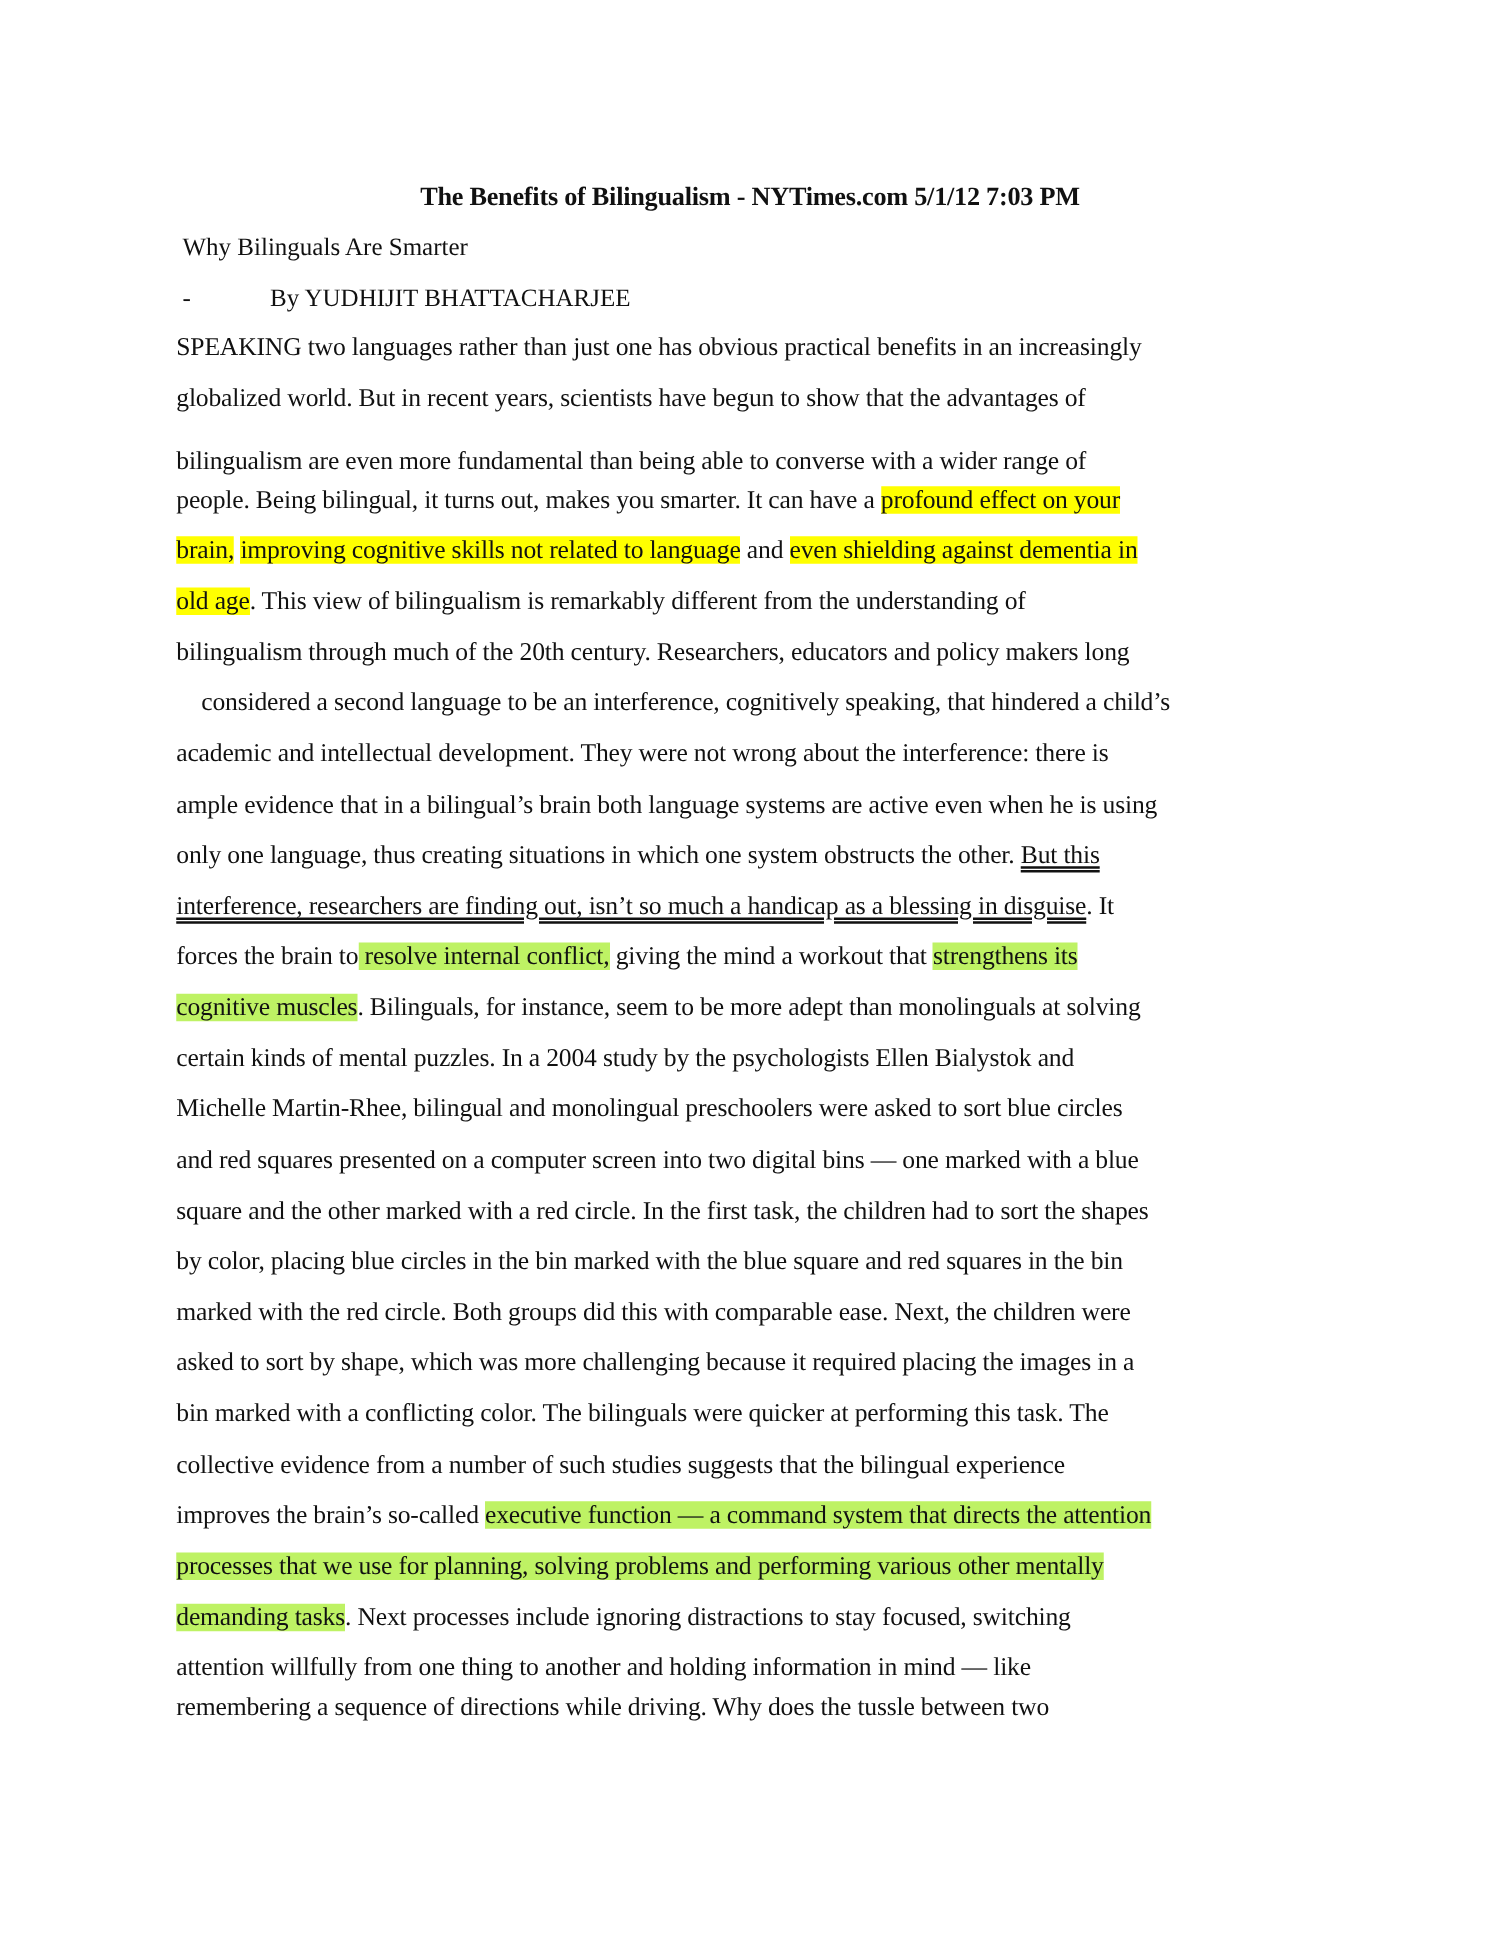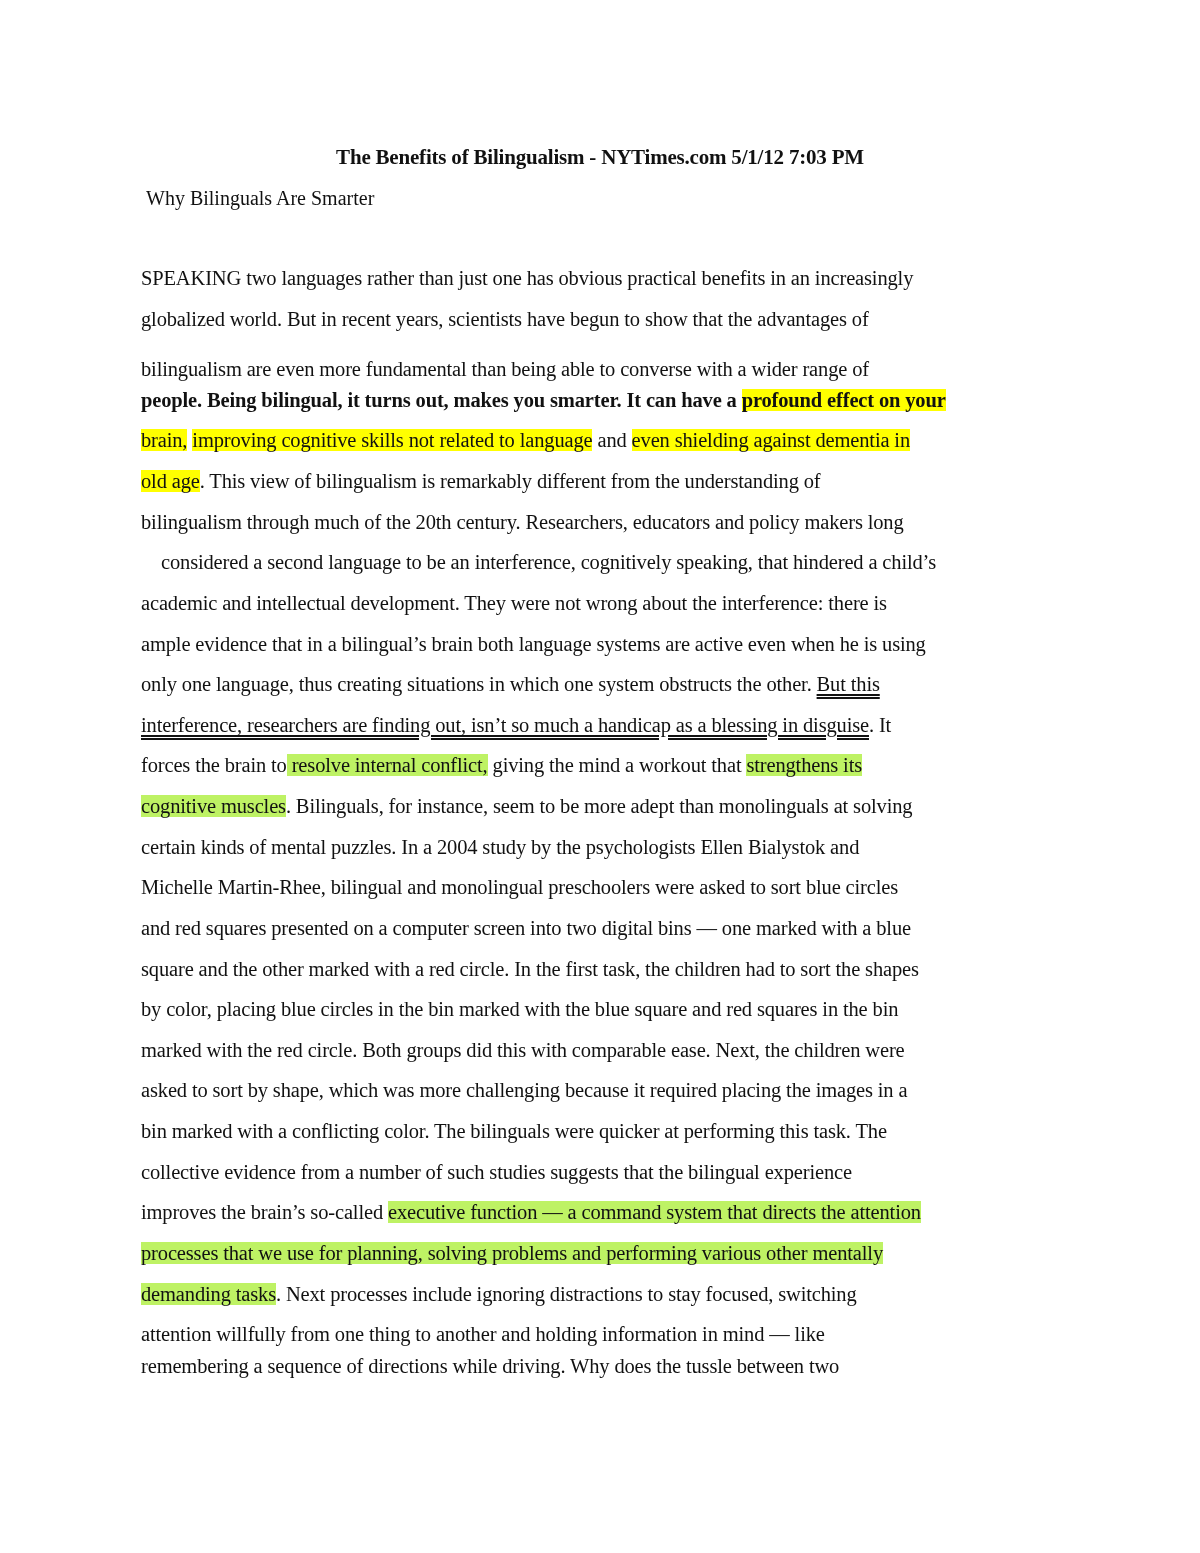--- a/index.html
+++ b/index.html
@@ -16,25 +16,28 @@
   .hl-y { background: #ffff00; }
   .hl-o { background: #bef264; }
   .ul { text-decoration: underline; text-decoration-style: double; text-underline-offset: 3px; }
 </style>
 </head>
 <body>
 
 <div class="page">
   <div class="title">The Benefits of Bilingualism - NYTimes.com 5/1/12 7:03 PM</div>
   <div class="subtitle">Why Bilinguals Are Smarter</div>
+  <div class="byline">
+    <span class="dash">-</span><span>By YUDHIJIT BHATTACHARJEE</span>
+  </div>
   <div id="body-lines">
       <div class="line" style="top: 264px;"><span>SPEAKING two languages rather than just one has obvious practical benefits in an increasingly</span></div>
       <div class="line" style="top: 304.62px;"><span>globalized world. But in recent years, scientists have begun to show that the advantages of</span></div>
       <div class="line" style="top: 345.24px; margin-top: 10px;"><span>bilingualism are even more fundamental than being able to converse with a wider range of</span></div>
-      <div class="line" style="top: 385.86px; font-weight: bold;"><span>people. Being bilingual, it turns out, makes you smarter. It can have a </span><span class="hl-y">profound effect on your</span></div>
+      <div class="line" style="top: 385.86px;"><span>people. Being bilingual, it turns out, makes you smarter. It can have a </span><span class="hl-y">profound effect on your</span></div>
       <div class="line" style="top: 426.48px;"><span class="hl-y">brain,</span><span> </span><span class="hl-y">improving cognitive skills not related to language</span><span> and </span><span class="hl-y">even shielding against dementia in</span></div>
       <div class="line" style="top: 467.1px;"><span class="hl-y">old age</span><span>. This view of bilingualism is remarkably different from the understanding of</span></div>
       <div class="line" style="top: 507.72px;"><span>bilingualism through much of the 20th century. Researchers, educators and policy makers long</span></div>
       <div class="line" style="top: 548.34px; margin-left: 20px;"><span>considered a second language to be an interference, cognitively speaking, that hindered a child’s</span></div>
       <div class="line" style="top: 588.96px;"><span>academic and intellectual development. They were not wrong about the interference: there is</span></div>
       <div class="line" style="top: 629.58px;"><span>ample evidence that in a bilingual’s brain both language systems are active even when he is using</span></div>
       <div class="line" style="top: 670.2px;"><span>only one language, thus creating situations in which one system obstructs the other. </span><span class="ul">But this</span></div>
       <div class="line" style="top: 710.82px;"><span class="ul">interference, researchers are finding out, isn’t so much a handicap as a blessing in disguise</span><span>. It</span></div>
       <div class="line" style="top: 751.44px;"><span>forces the brain to</span><span class="hl-o"> resolve internal conflict,</span><span> giving the mind a workout that </span><span class="hl-o">strengthens its</span></div>
       <div class="line" style="top: 792.06px;"><span class="hl-o">cognitive muscles</span><span>. Bilinguals, for instance, seem to be more adept than monolinguals at solving</span></div>

